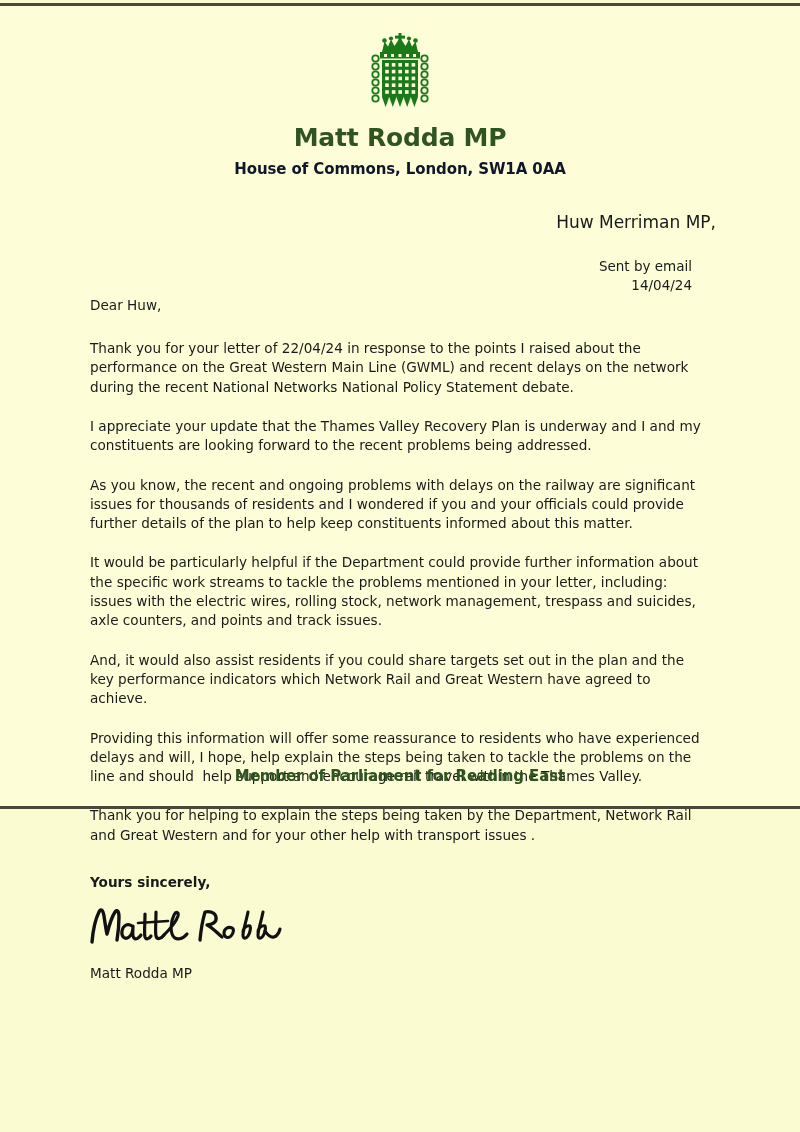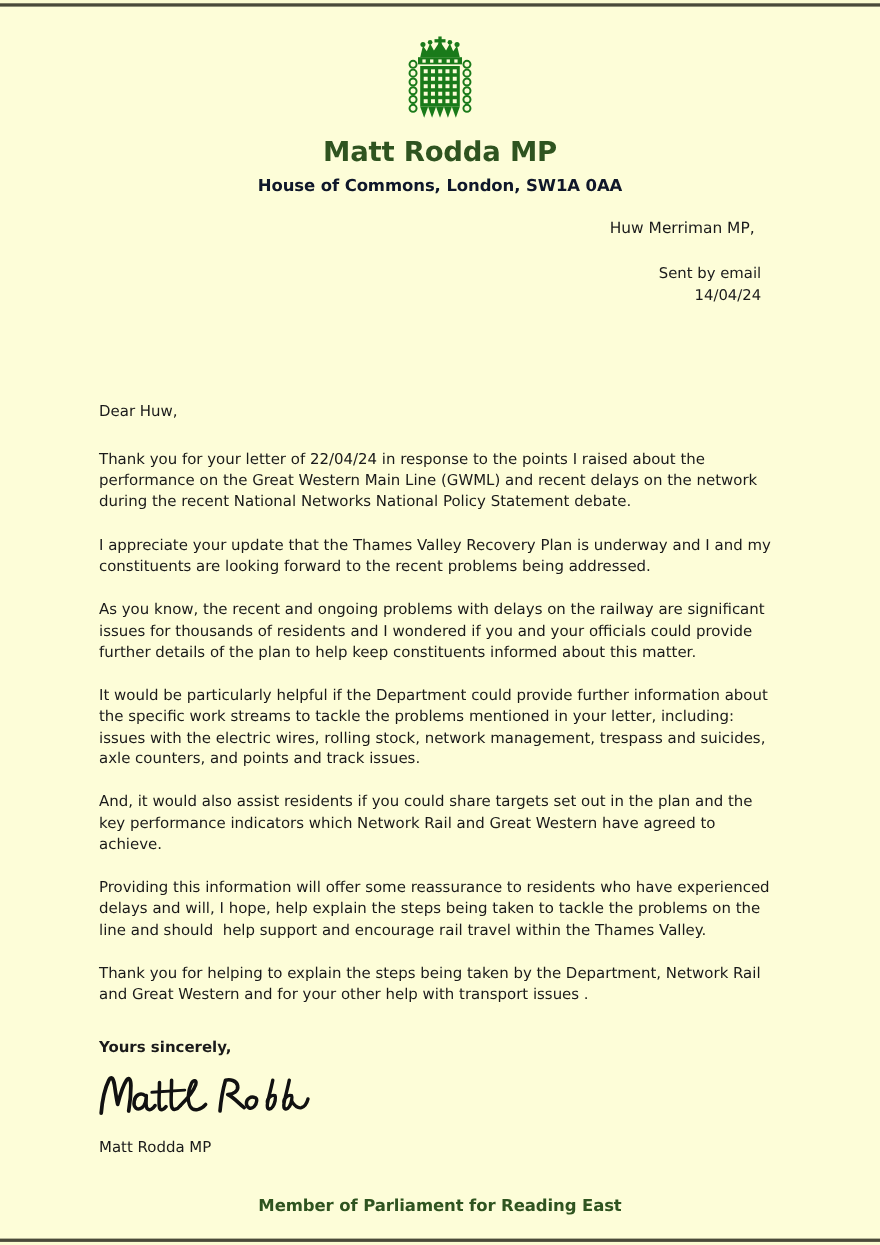--- a/index.html
+++ b/index.html
@@ -27,21 +27,21 @@
     position: absolute;
     bottom: 0; left: 0;
     width: 800px;
     height: 3px;
     background: #4a4a3a;
   }
   .sheet {
     position: absolute;
     top: 3px; left: 0;
     width: 800px;
-    height: 1126px;
+    height: 806px;
     background: #fdfdd8;
   }
 
   
   .letterhead {
     text-align: center;
     padding-top: 30px;
   }
   .crest {
     display: block;
@@ -57,38 +57,37 @@
   .org-address {
     font-size: 15px;
     font-weight: bold;
     color: #0f172a;
     margin-top: 8px;
     letter-spacing: -0.1px;
   }
 
   
   .recipient-block {
-    margin-top: 20px;
-    padding-right: 114px;
+    margin-top: 32px;
+    padding-right: 84px;
     text-align: right;
-    font-size: 14px;
+    font-size: 17px;
     line-height: 1.45;
   }
   .sent-block {
     margin-top: 22px;
     padding-right: 108px;
     text-align: right;
     font-size: 13.5px;
     line-height: 1.45;
     padding-left: 28px;
   }
 
   
   .letter-body {
-    margin-top: 86px;
     padding-left: 90px;
     padding-right: 96px;
     font-size: 13.6px;
     line-height: 1.42;
   }
   .salutation {
     margin: 0 0 24px 0;
   }
   .letter-body p.para {
     margin: 0 0 20px 0;

